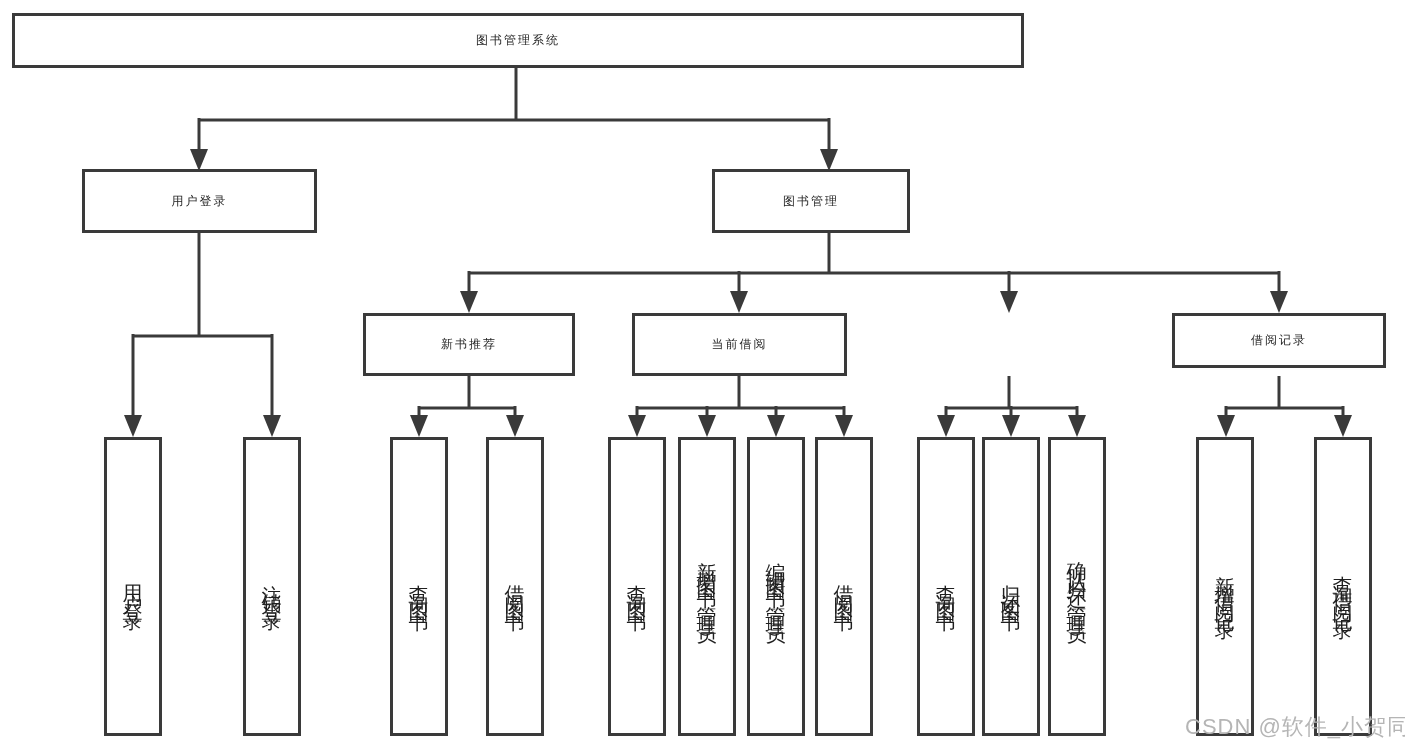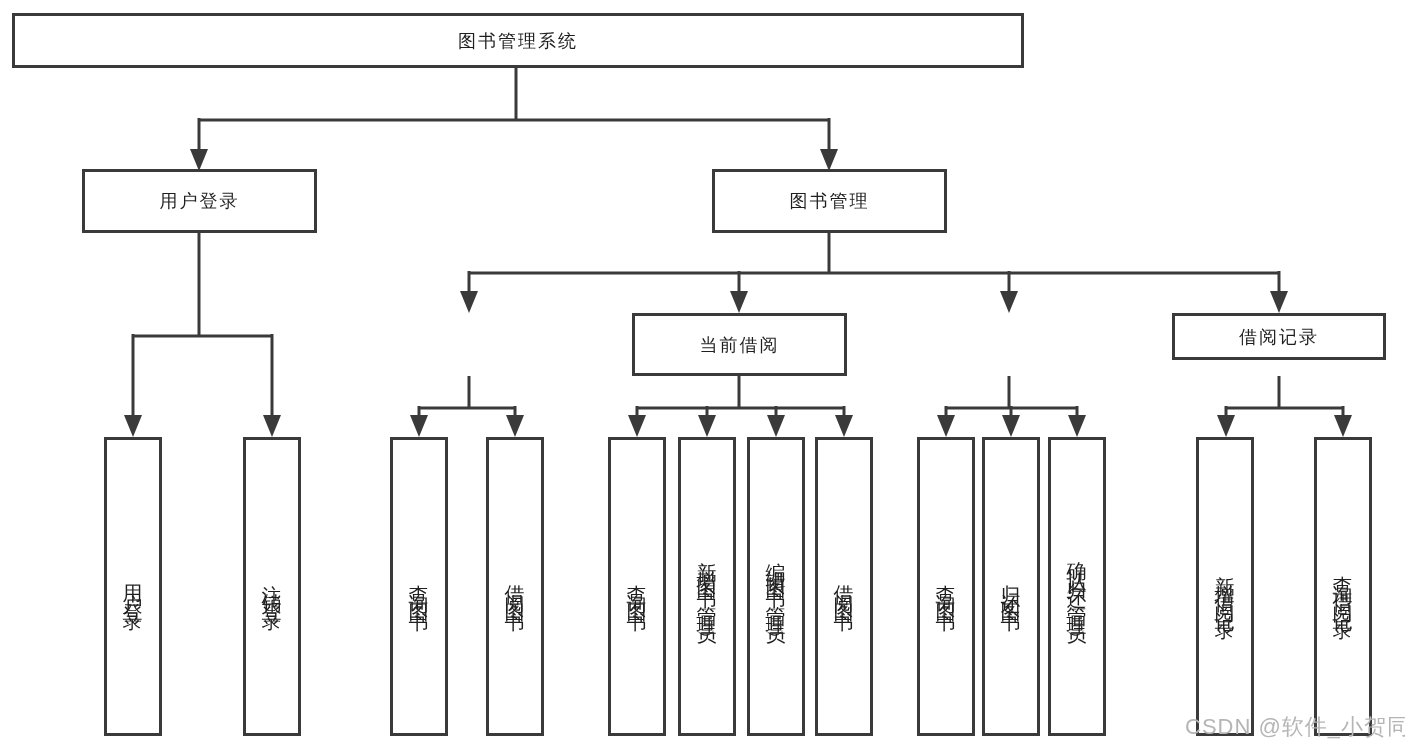--- a/index.html
+++ b/index.html
@@ -24,21 +24,21 @@
     position: absolute;
     box-sizing: border-box;
     border: 3px solid #3a3a3a;
     background: #ffffff;
     display: flex;
     align-items: center;
     justify-content: center;
     color: #1f1f1f;
   }
   .node.h span {
-    font-size: 18px;
+    font-size: 12px;
     letter-spacing: 2px;
     white-space: nowrap;
   }
   .node.v {
     width: 58px;
     height: 299px;
   }
   .vtext {
     writing-mode: vertical-lr;
     text-orientation: mixed;
@@ -135,28 +135,31 @@
     </g>
   </svg>
 
   <div class="node h" style="left:12px; top:13px; width:1012px; height:55px;">
     <span>图书管理系统</span>
   </div>
 
   <div class="node h" style="left:82px; top:169px; width:235px; height:64px;">
     <span>用户登录</span>
   </div>
-  <div class="node h" style="left:712px; top:169px; width:235px; height:64px;">
+  <div class="node h" style="left:712px; top:169px; width:198px; height:64px;">
     <span>图书管理</span>
   </div>
 
+  <div class="node h" style="left:363px; top:313px; width:212px; height:63px;">
+    <span>新书推荐</span>
+  </div>
   <div class="node h" style="left:632px; top:313px; width:215px; height:63px;">
     <span>当前借阅</span>
   </div>
-  <div class="node h" style="left:1172px; top:313px; width:214px; height:47px;font-family:Liberation Serif, serif;">
+  <div class="node h" style="left:1172px; top:313px; width:214px; height:55px;font-family:Liberation Serif, serif;">
     <span>借阅记录</span>
   </div>
 
   <div class="node v" style="left:104px; top:437px;">
     <span class="vtext">用户登录</span>
   </div>
   <div class="node v" style="left:243px; top:437px;">
     <span class="vtext">注销登录</span>
   </div>
 

